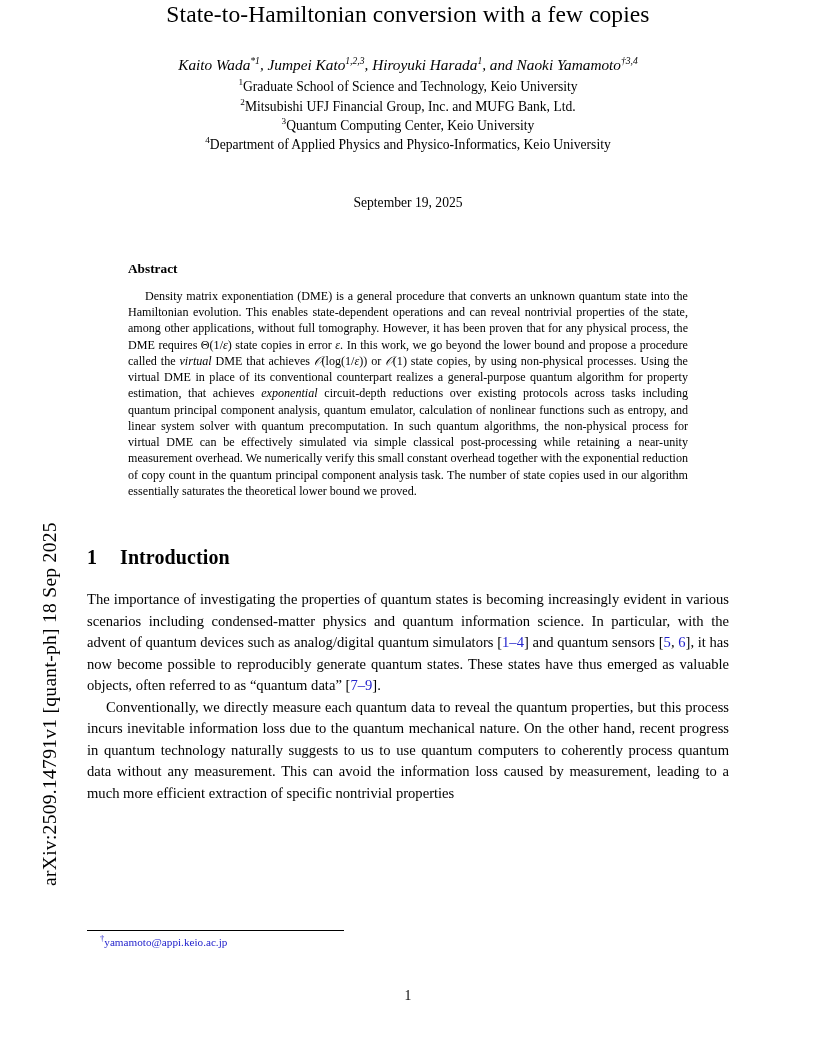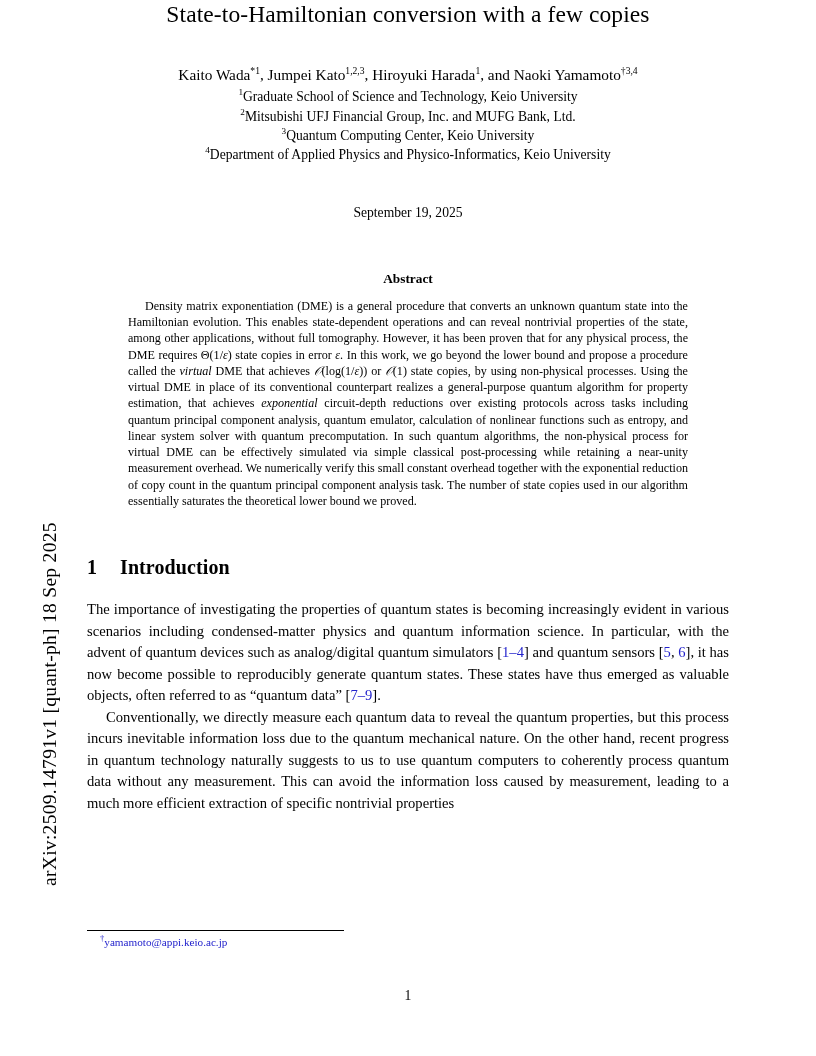--- a/index.html
+++ b/index.html
@@ -48,24 +48,25 @@
   }
 
   
   #title {
     text-align: center;
     font-size: 23.5px;
     line-height: 1.2;
     letter-spacing: 0.1px;
   }
   #authors {
-    margin-top: 37px;
+    margin-top: 27px;
     text-align: center;
     font-size: 15.3px;
     line-height: 1.3;
+    font-style: italic;
   }
   #authors sup {
     font-size: 9.6px;
     vertical-align: super;
     line-height: 0;
   }
 
   #affiliations {
     margin-top: 2px;
     text-align: center;
@@ -84,21 +85,21 @@
     font-size: 13.6px;
   }
 
   
   #abstract-block {
     margin-top: 50px;
     margin-left: 41px;
     margin-right: 41px;
   }
   #abstract-title {
-    text-align: center;
+    text-align: left;
     font-weight: bold;
     font-size: 13.3px;
     margin-bottom: 11px;
   }
   #abstract-body {
     font-size: 12.1px;
     line-height: 1.345;
     text-align: justify;
     text-indent: 17px;
     hyphens: auto;

